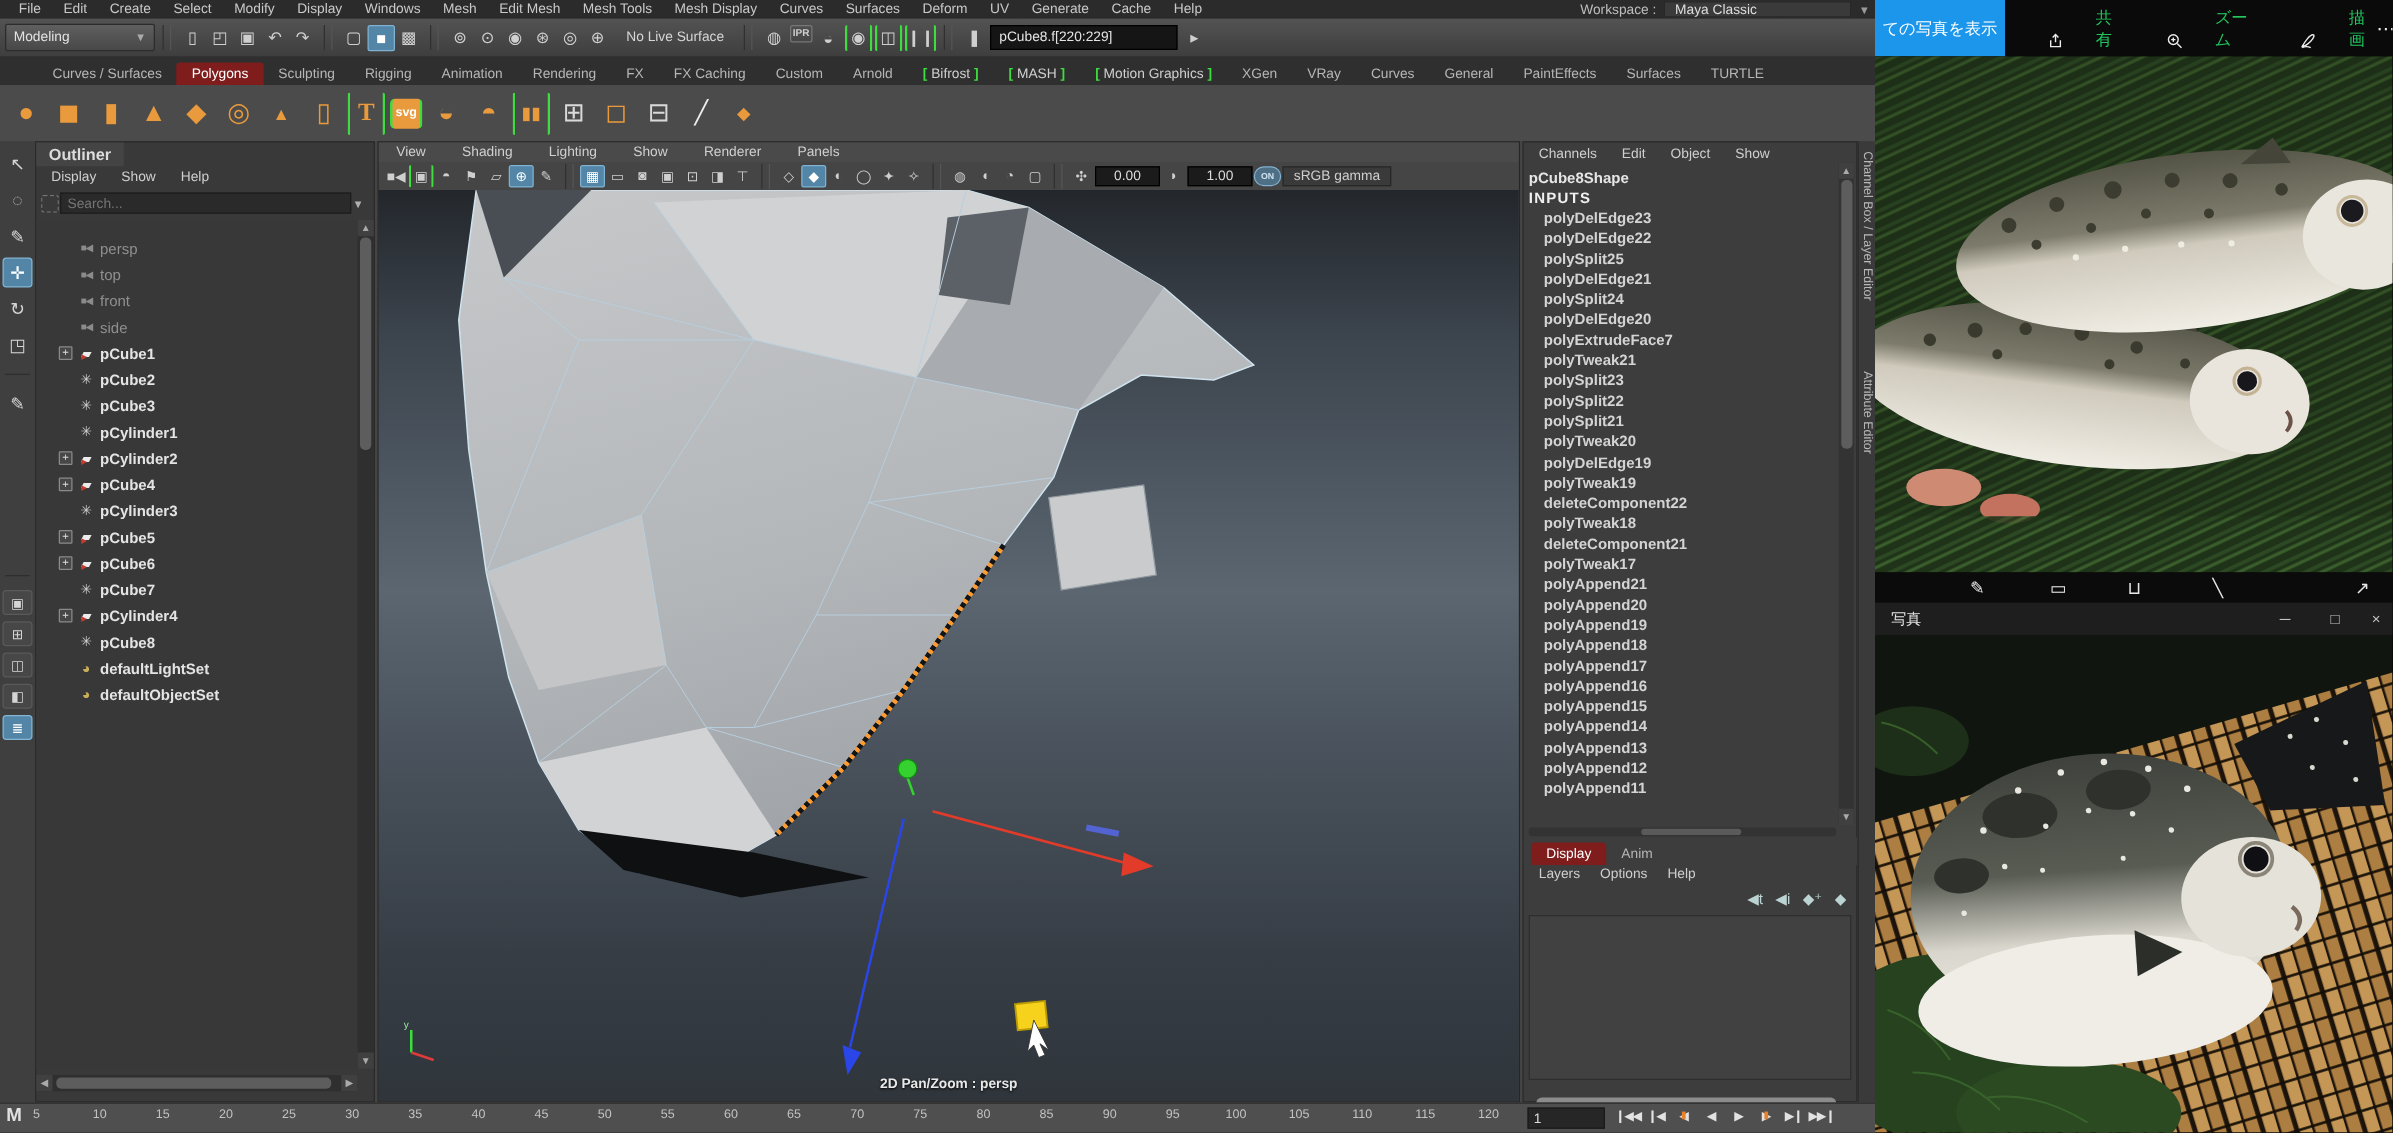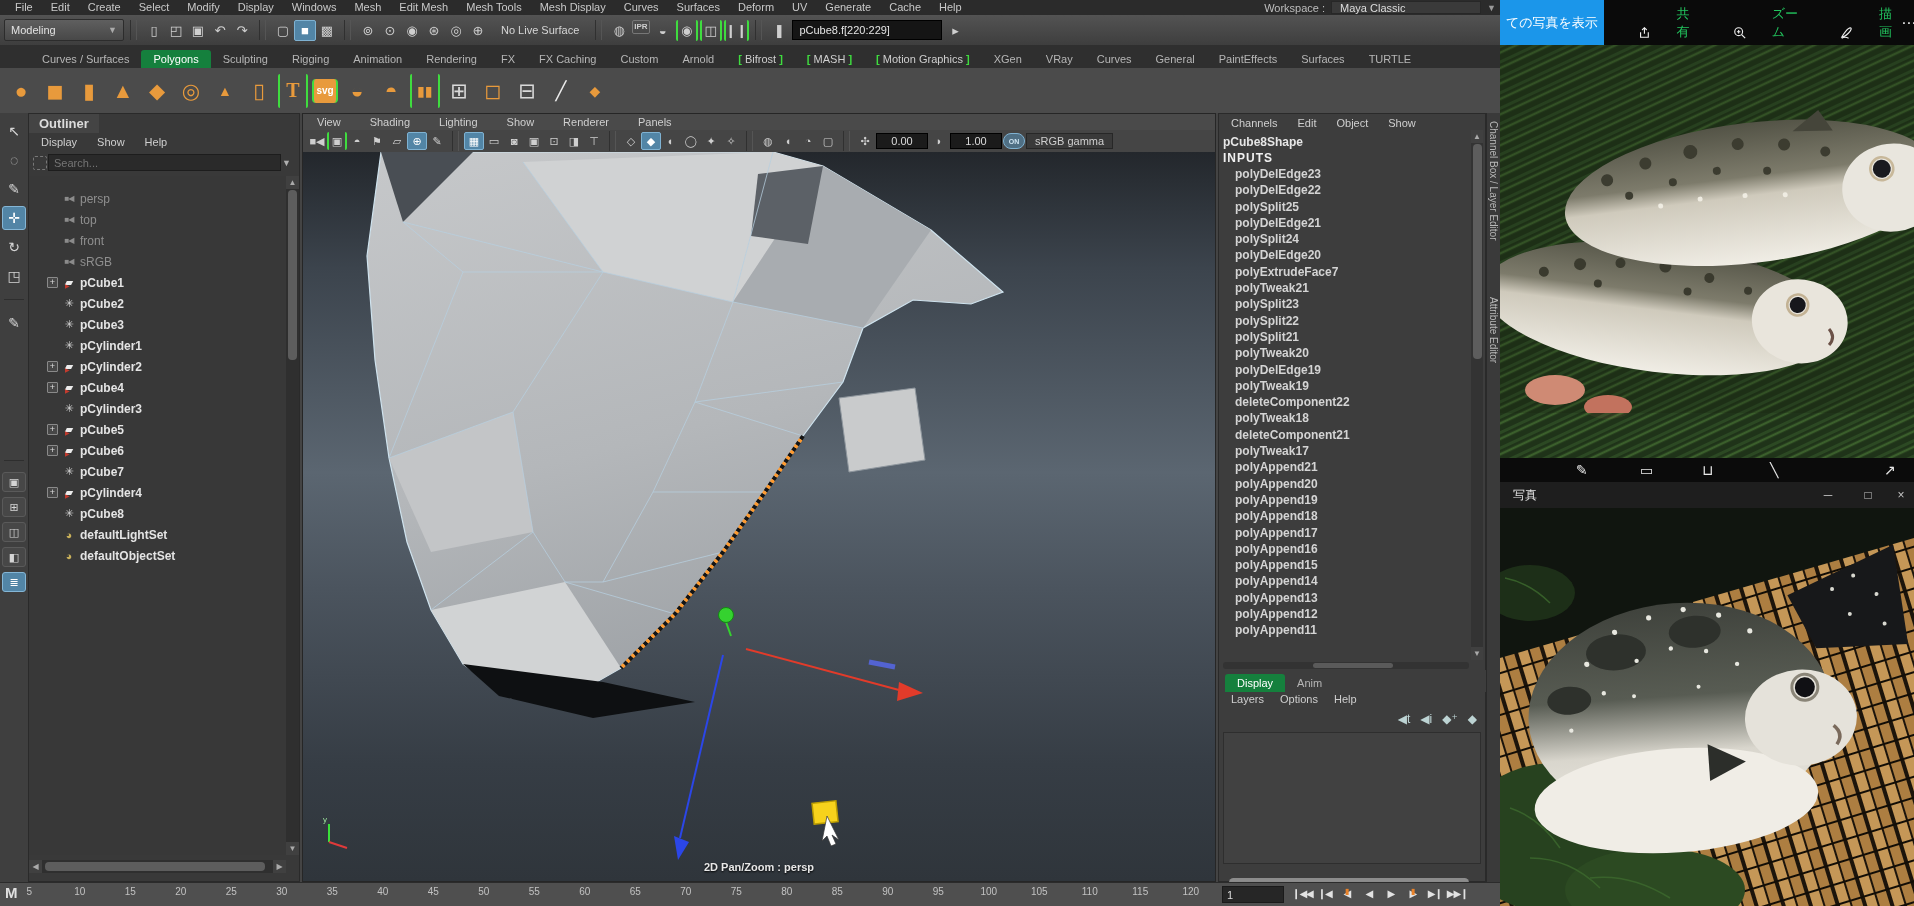--- a/index.html
+++ b/index.html
@@ -19,21 +19,21 @@
 .sep{width:7px;height:20px;border-left:1px solid #303030;border-right:1px solid #555;margin:0 4px}
 .ib{display:inline-flex;align-items:center;justify-content:center;min-width:22px;height:21px;color:#cfcfcf;font-size:13px;border-radius:2px;white-space:nowrap}
 .ib.txt{font-size:8px;font-weight:700;border:1px solid #777;padding:0 1px;height:14px;min-width:16px}
 .ib.on,.ib.onblue{background:#5285a6;border:1px solid #7fb2d2;color:#fff}
 .gbr{border-left:2px solid #3fdc3f;border-right:2px solid #3fdc3f;border-radius:2px}
 .livefield{color:#d6d6d6;padding:0 10px;white-space:nowrap}
 .selfield{background:#151515;border:1px solid #000;color:#e4e4e4;height:20px;width:150px;padding:0 6px;font-size:11px}
 .spacer{flex:1}
 .shelftabs{position:absolute;left:0;top:45px;width:1500px;height:23px;background:#2f2f2f;display:flex;align-items:flex-end;padding-left:30px}
 .stab{padding:3px 12px;color:#b6b6b6;white-space:nowrap;font-size:11px}
-.stab.active{background:#15803d;color:#fff;border-radius:3px 3px 0 0}
+.stab.active{background:#7f1d1d;color:#fff;border-radius:3px 3px 0 0}
 .stab.br{color:#cfcfcf}
 .stab.br::before{content:"[ ";color:#3fdc3f;font-weight:700}
 .stab.br::after{content:" ]";color:#3fdc3f;font-weight:700}
 .shelfmin{position:absolute;left:6px;top:49px;color:#9a9a9a;font-size:12px}
 .shelf{position:absolute;left:0;top:68px;width:1500px;height:45px;background:#4b4b4b;display:flex;align-items:center;padding-left:6px;gap:4px}
 .si{display:inline-flex;align-items:center;justify-content:center;width:30px;height:34px;font-size:21px}
 .si.or{color:#e89a3c}
 .si.sm{font-size:14px}
 .si.serif{font-family:"Liberation Serif",serif;font-weight:700;font-size:20px;color:#e89a3c}
 .si.orbox{background:#e89a3c;color:#fff;font-size:10px;font-weight:700;border-radius:4px;width:26px;height:24px}
@@ -316,21 +316,21 @@
 
         <div class="orow">
           <span class="exp"></span>
           <span class="oi camera-icon">■◀</span>
           <span class="olab dim">front</span>
         </div>
 
         <div class="orow">
           <span class="exp"></span>
           <span class="oi camera-icon">■◀</span>
-          <span class="olab dim">sRGB</span>
+          <span class="olab dim">side</span>
         </div>
 
         <div class="orow">
           <span class="exp">+</span>
           <span class="oi transform-icon">▰</span>
           <span class="olab">pCube1</span>
         </div>
 
         <div class="orow">
           <span class="exp"></span>

